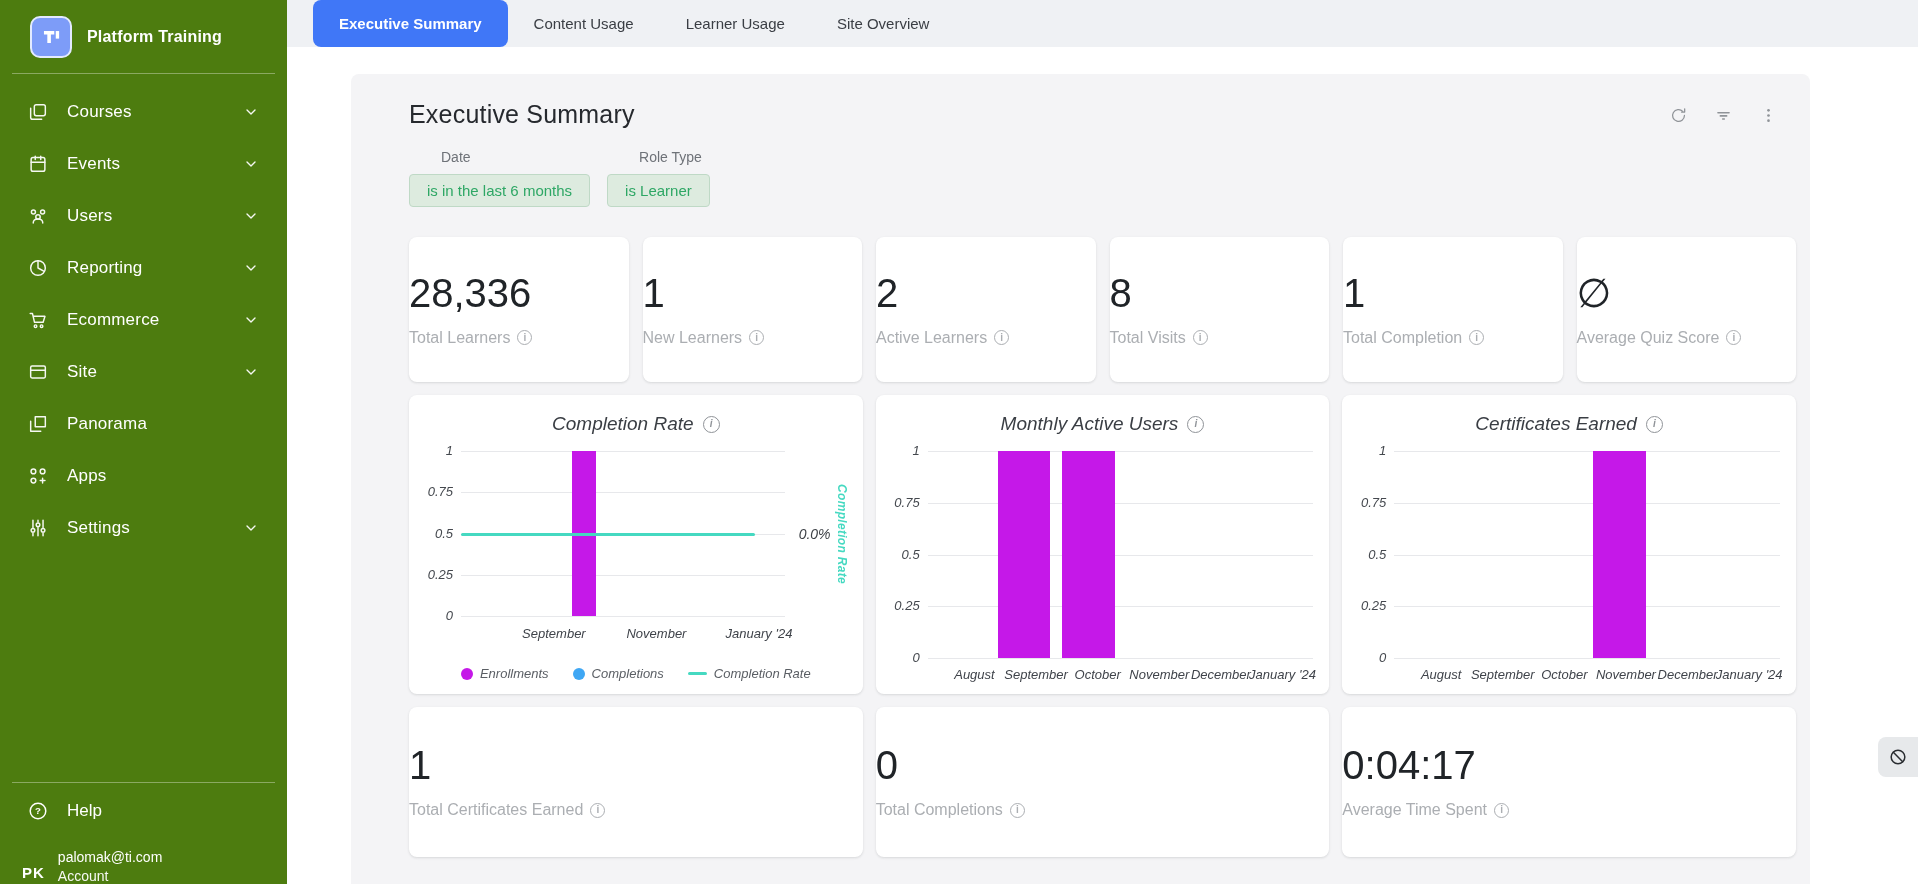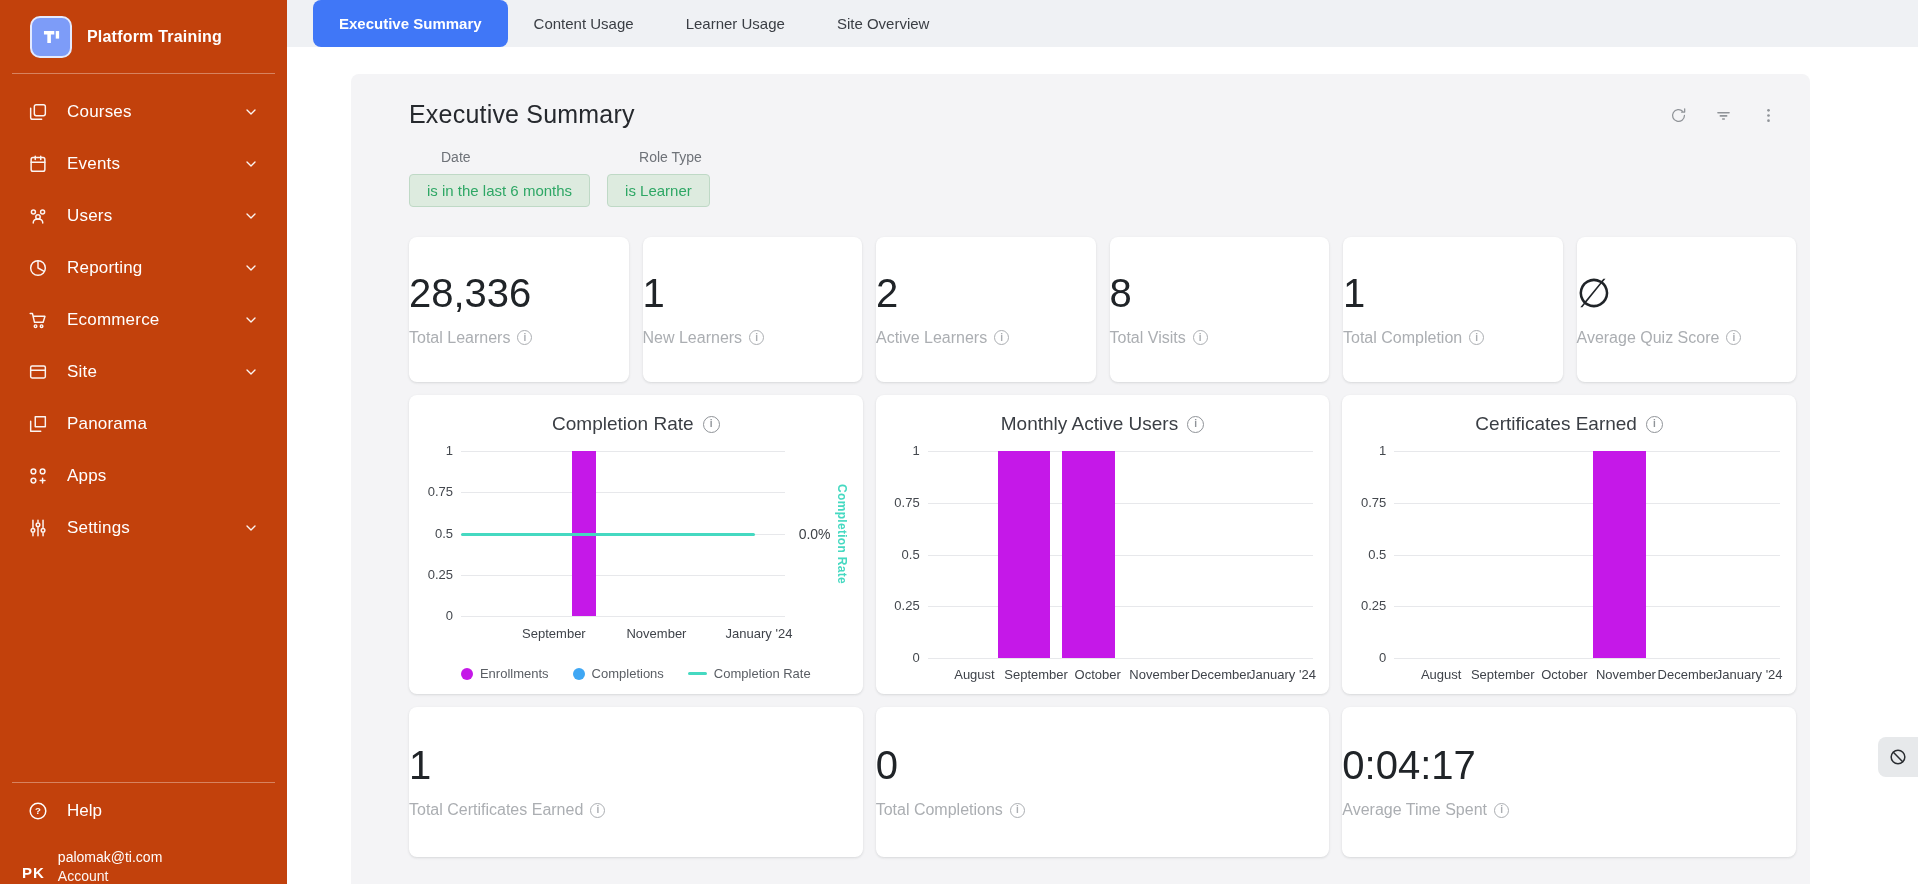--- a/index.html
+++ b/index.html
@@ -7,21 +7,21 @@
   body {
     width:1918px; height:884px; overflow:hidden;
     font-family:"Liberation Sans", sans-serif;
     background:#ffffff; display:flex;
   }
   svg { fill:none; stroke:currentColor; stroke-width:1.6; stroke-linecap:round; stroke-linejoin:round; }
 
   
   .sidebar {
     width:287px; min-width:287px; height:884px;
-    background:#c2410c; color:#fff;
+    background:#4d7c0f; color:#fff;
     display:flex; flex-direction:column;
   }
   .side-header {
     display:flex; align-items:center; gap:15px;
     padding:16px 18px 15px 18px; margin:0 12px;
     border-bottom:1px solid rgba(255,255,255,.35);
   }
   .logo-tile {
     width:42px; height:42px; border-radius:10px;
     background:#7D9CF8; border:2px solid #E3EAFF;
@@ -96,21 +96,21 @@
   .info {
     display:inline-block; width:15px; height:15px; border:1.5px solid currentColor;
     border-radius:50%; position:relative; flex:none; cursor:pointer;
   }
   .info::after {
     content:"i"; position:absolute; top:50%; left:50%; transform:translate(-50%,-54%);
     font-size:10px; font-weight:700; line-height:1;
   }
 
   
-  .charts-grid { margin-top:13px; display:grid; grid-template-columns:repeat(3,1fr); gap:13px; }
+  .charts-grid { margin-top:13px; display:grid; grid-template-columns:repeat(3,1fr); gap:13px;font-style:italic; }
   .chart-card { height:299px; position:relative; }
   .chart-title-row {
     position:absolute; top:18px; left:0; right:0;
     display:flex; align-items:center; justify-content:center; gap:9px;
     font-size:19px; color:#3A3E44; font-weight:500;
   }
   .chart-title-row .info { color:#8F9398; width:17px; height:17px; }
 
   .plot { position:absolute; }
   [data-chart="0"] .plot { left:52px; top:56px; right:78px; height:165px; }

